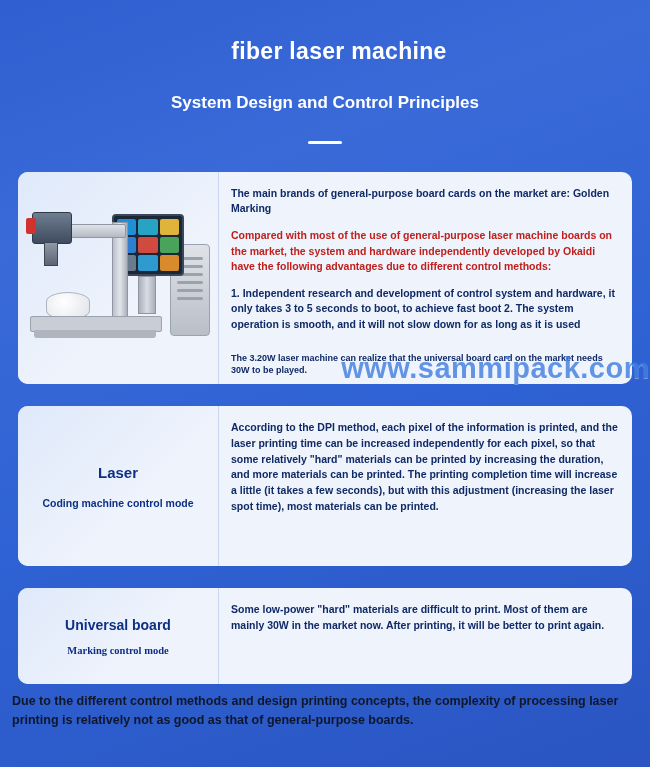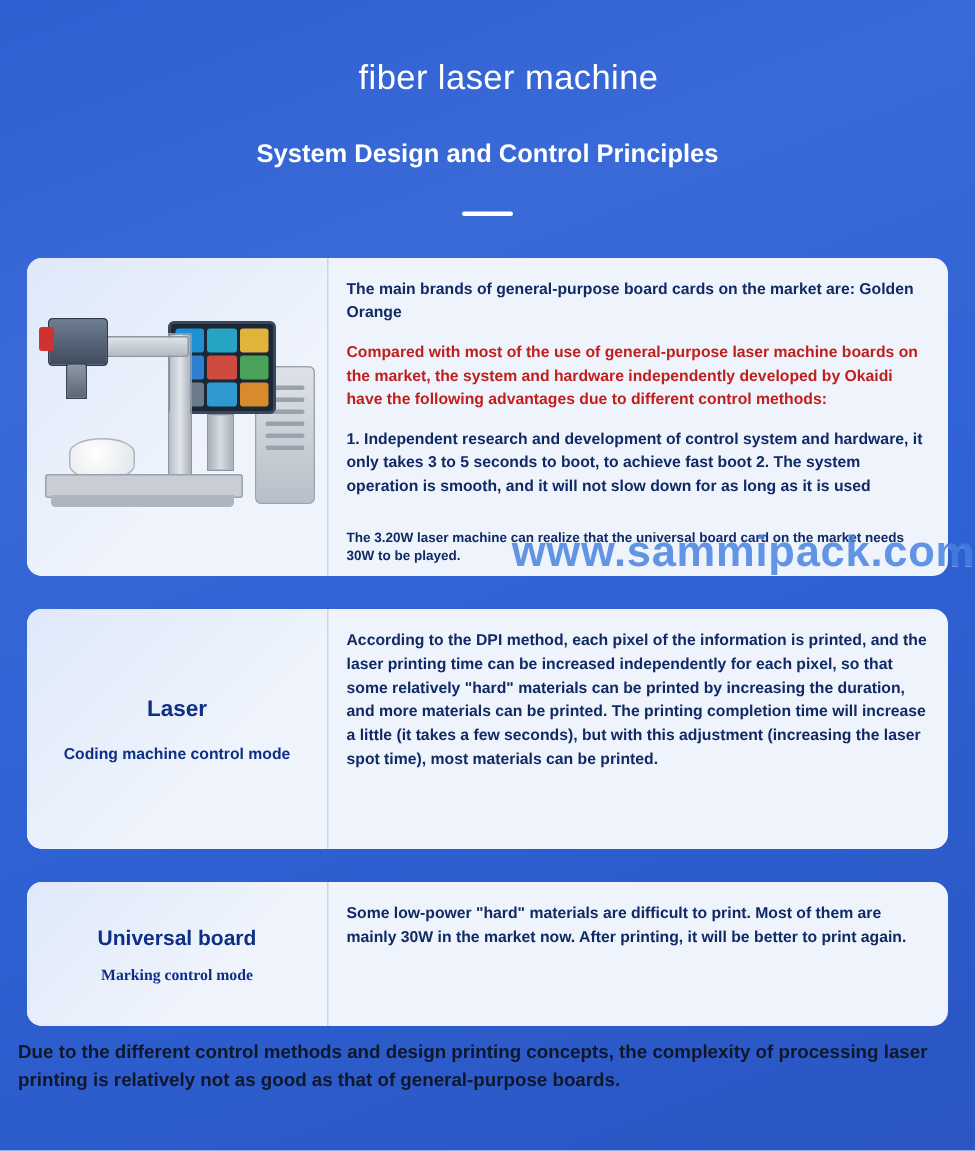--- a/index.html
+++ b/index.html
@@ -20,21 +20,21 @@
     height: 767px;
     position: relative;
     box-sizing: border-box;
   }
   .header {
     text-align: center;
     padding-top: 38px;
   }
   .title {
     font-size: 23px;
-    font-weight: normal;
+    font-weight: bold;
     color: #ffffff;
     letter-spacing: .3px;
     padding-left: 28px;
   }
   .subtitle {
     font-size: 17px;
     font-weight: bold;
     color: #ffffff;
     margin-top: 28px;
   }
@@ -315,21 +315,21 @@
         <div class="arm"></div>
         <div class="laser-head"></div>
         <div class="red-block"></div>
         <div class="laser-nozzle"></div>
         <div class="workpiece"></div>
         <div class="base-plate"></div>
         <div class="base-plate-shadow"></div>
       </div>
     </div>
     <div class="card-right">
-      <div class="t-intro">The main brands of general-purpose board cards on the market are: Golden Orange</div>
+      <div class="t-intro">The main brands of general-purpose board cards on the market are: Golden Marking</div>
       <div class="t-red">Compared with most of the use of general-purpose laser machine boards on the market, the system and hardware independently developed by Okaidi have the following advantages due to different control methods:</div>
       <div class="t-body">1. Independent research and development of control system and hardware, it only takes 3 to 5 seconds to boot, to achieve fast boot 2. The system operation is smooth, and it will not slow down for as long as it is used</div>
       <div class="t-small">The 3.20W laser machine can realize that the universal board card on the market needs 30W to be played.</div>
       <div class="t-label">Printed content</div>
 
     </div>
   </div>
 
   <div class="card" id="card2">
     <div class="card-left">

